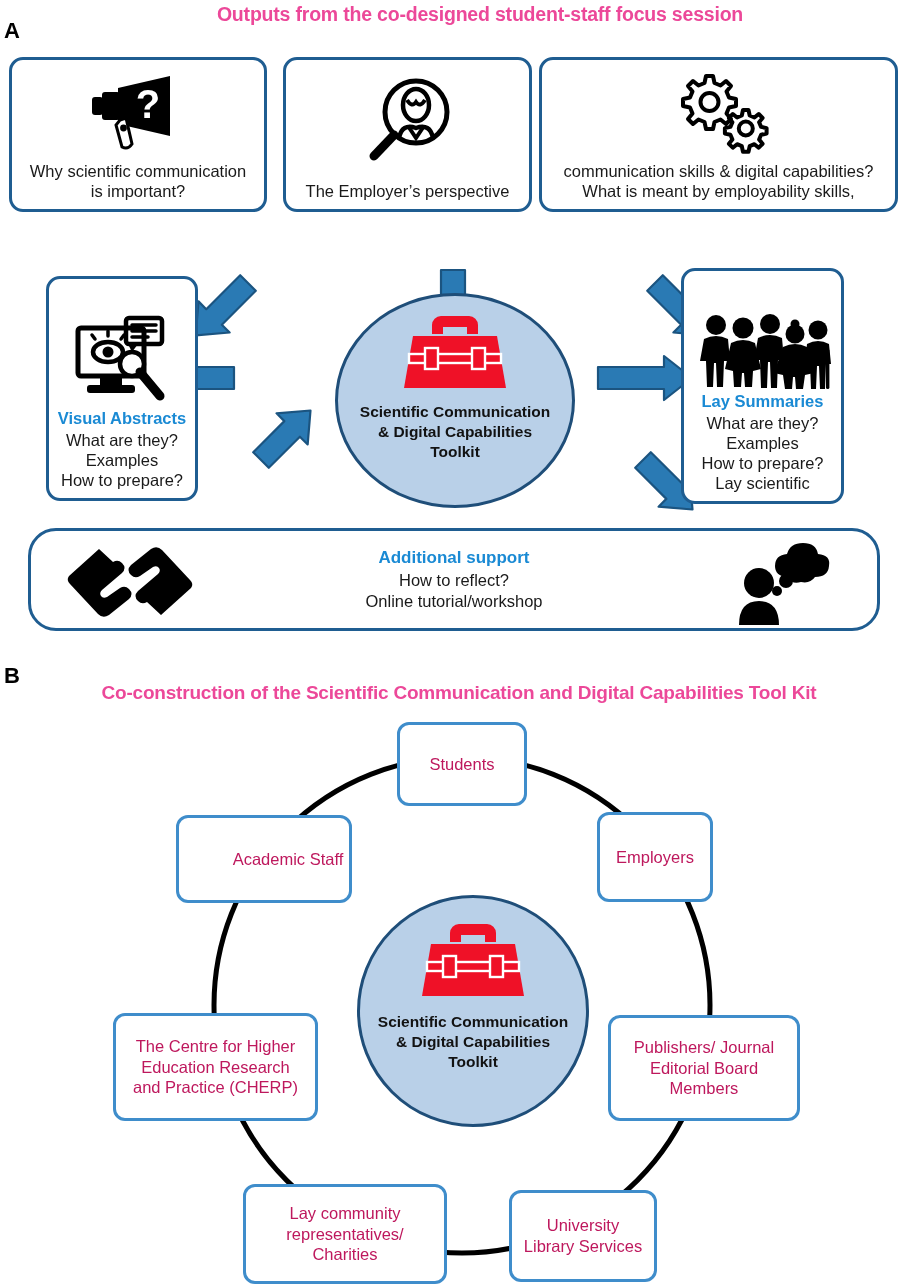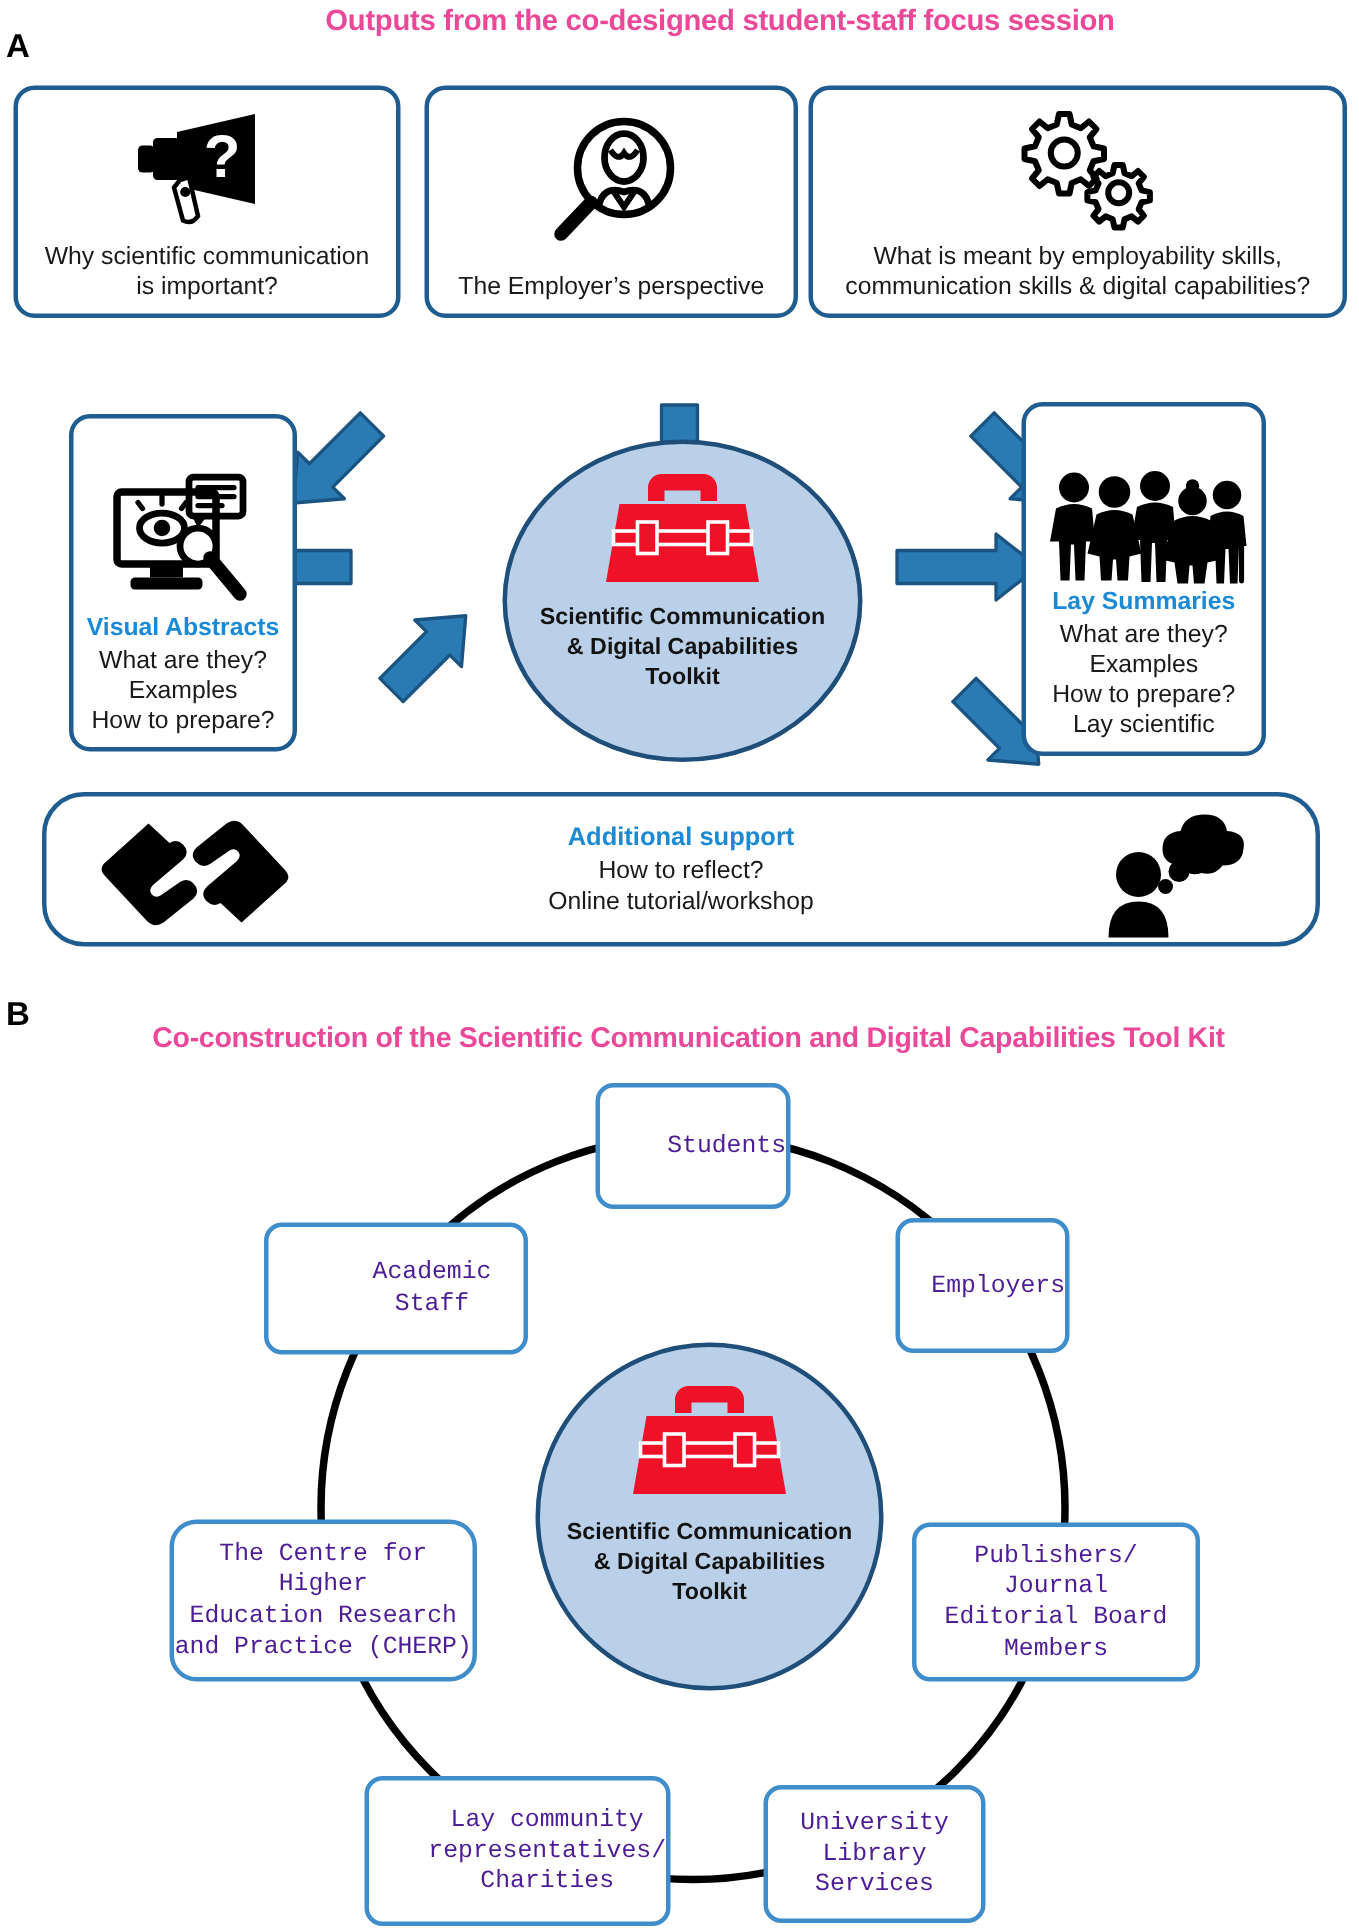--- a/index.html
+++ b/index.html
@@ -51,24 +51,23 @@
     display:flex;align-items:center;justify-content:center;position:relative;
   }
   .supportbar .stext{text-align:center;}
   .supportbar .hd{font-size:17px;font-weight:bold;color:#1a8ad4;line-height:1.35;}
   .supportbar .ln{font-size:16.5px;line-height:1.3;color:#1a1a1a;}
 
   
   .bbox{
     box-sizing:border-box;
     border:3px solid #3f8dcb;border-radius:12px;background:#fff;
-    display:flex;align-items:center;justify-content:flex-end;text-align:center;
-    font-size:16.5px;line-height:1.25;color:#4c1d95;
+    display:flex;align-items:center;justify-content:center;text-align:center;
+    font-size:16.5px;line-height:1.25;color:#be185d;
     z-index:3;
-    font-family:Liberation Mono, monospace;
   }
   .bellipse{
     box-sizing:border-box;
     background:#b9d0e8;border:3px solid #1f4e79;border-radius:50%;
     display:flex;flex-direction:column;align-items:center;justify-content:flex-start;
     z-index:3;
   }
   .bellipse .etext{font-weight:bold;font-size:15.5px;line-height:1.3;text-align:center;color:#121212;}
   svg{display:block;overflow:visible;}
 </style>
@@ -117,22 +116,22 @@
     <svg width="120" height="80" viewBox="0 0 120 80">
       <g fill="none" stroke="#000" stroke-width="4" stroke-linejoin="round">
         <path d="M47 6 l7 0 1.5 7 6 2.5 5.5-4.5 5 5 -4.5 5.5 2.5 6 7 1.5 0 7 -7 1.5 -2.5 6 4.5 5.5 -5 5 -5.5-4.5 -6 2.5 -1.5 7 -7 0 -1.5-7 -6-2.5 -5.5 4.5 -5-5 4.5-5.5 -2.5-6 -7-1.5 0-7 7-1.5 2.5-6 -4.5-5.5 5-5 5.5 4.5 6-2.5 Z"></path>
         <circle cx="50.5" cy="32" r="9"></circle>
         <path d="M84 40 l5.5 0 1.2 5.5 4.7 2 4.3-3.5 3.9 3.9 -3.5 4.3 2 4.7 5.5 1.2 0 5.5 -5.5 1.2 -2 4.7 3.5 4.3 -3.9 3.9 -4.3-3.5 -4.7 2 -1.2 5.5 -5.5 0 -1.2-5.5 -4.7-2 -4.3 3.5 -3.9-3.9 3.5-4.3 -2-4.7 -5.5-1.2 0-5.5 5.5-1.2 2-4.7 -3.5-4.3 3.9-3.9 4.3 3.5 4.7-2 Z"></path>
         <circle cx="86.8" cy="58.5" r="7"></circle>
       </g>
     </svg>
   </div>
   <div class="lines">
+    <div class="ln">communication  skills &amp; digital capabilities?</div>
     <div class="ln">What is meant by employability skills,</div>
-    <div class="ln">communication  skills &amp; digital capabilities?</div>
   </div>
 </div>
 
 <svg class="abs" style="left:0;top:210px;width:906px;height:320px;" viewBox="0 0 906 320">
   <g fill="#2a7ab4" stroke="#1b5480" stroke-width="2.2" stroke-linejoin="round">
 
     <g transform="translate(248,73) rotate(-45)">
       <path d="M0 -11 L48 -11 L48 -22 L74 0 L48 22 L48 11 L0 11 Z" transform="rotate(180)"></path>
     </g>
 
@@ -305,21 +304,21 @@
 </div>
 
 <div class="abs bbox" style="left:243px;top:1184px;width:204px;height:100px;">
   <div>
     <div>Lay community</div>
     <div>representatives/</div>
     <div>Charities</div>
   </div>
 </div>
 
-<div class="abs bbox" style="left:113px;top:1013px;width:205px;height:108px;border-radius:18px;">
+<div class="abs bbox" style="left:113px;top:1013px;width:205px;height:108px;">
   <div>
     <div>The Centre for Higher</div>
     <div>Education Research</div>
     <div>and Practice (CHERP)</div>
   </div>
 </div>
 
 <div class="abs bbox" style="left:176px;top:815px;width:176px;height:88px;padding-left:48px;">
   <div>
     <div>Academic Staff</div>

